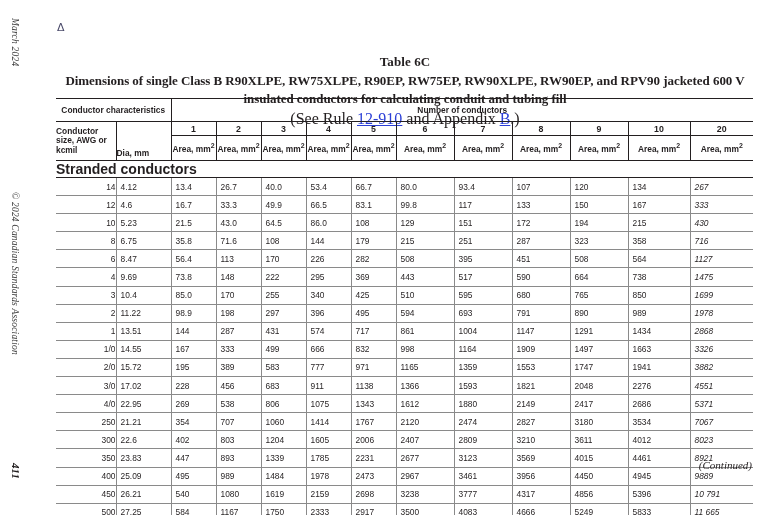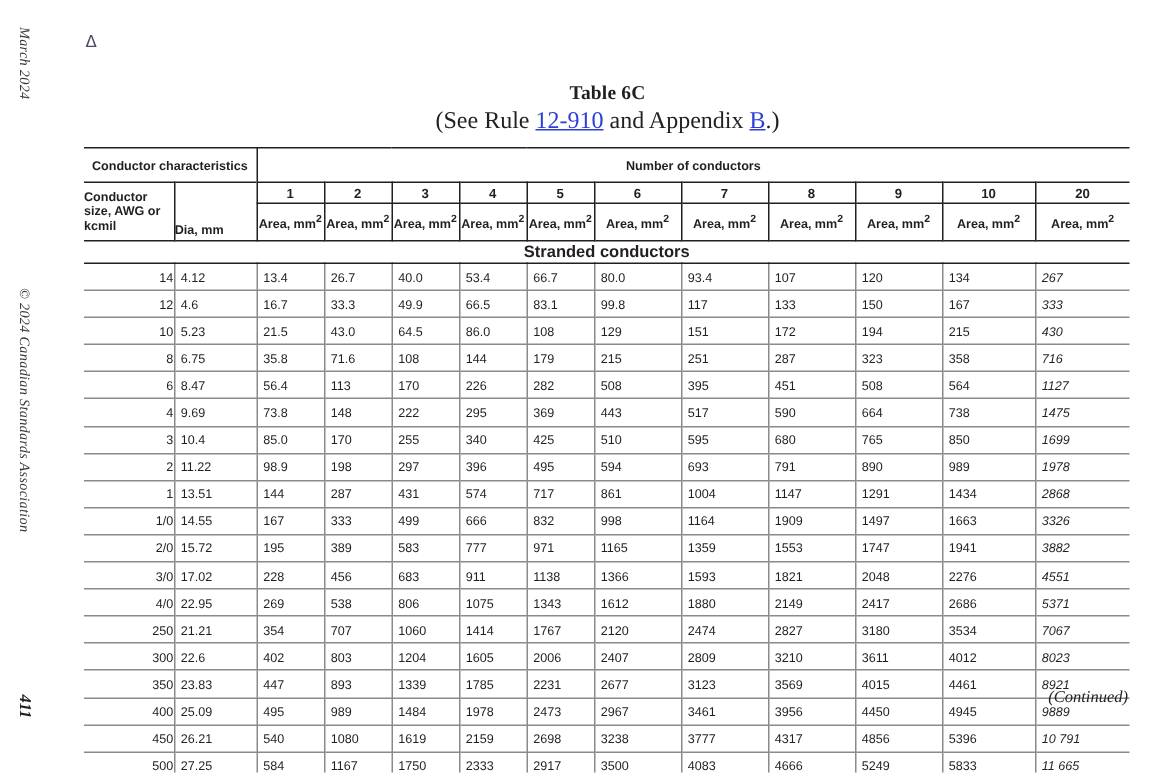--- a/index.html
+++ b/index.html
@@ -163,23 +163,23 @@
     border-top: 0.8px solid #231f20;
     border-bottom: 0.9px solid #231f20;
   }
   th.sidehdr.dia {
     text-align: left;
     vertical-align: bottom;
     padding-bottom: 2px;
   }
 
   tr.section-row td {
-    text-align: center;
-    font-weight: bold;
-    font-size: 11px;
+    text-align: left;
+    font-weight: bold;
+    font-size: 14px;
     height: 14px;
     border-bottom: 0.9px solid #231f20;
   }
 
   tr.data-row td {
     height: 17.1px;
     border-bottom: 0.55px solid #8a8a8a;
     border-right: 0.55px solid #8a8a8a;
     padding-left: 4px;
     text-align: left;
@@ -206,20 +206,21 @@
 <div class="page">
 
   <div class="margin-text" id="margin-date">March 2024</div>
   <div class="margin-text" id="margin-copyright">© 2024 Canadian Standards Association</div>
   <div class="margin-text" id="margin-pagenum">411</div>
 
   <div id="revision-delta">Δ</div>
 
   <div class="title-block">
     <div id="table-number">Table 6C</div>
+    <div id="table-title">Dimensions of single Class B R90XLPE, RW75XLPE, R90EP, RW75EP, RW90XLPE, RW90EP, and RPV90 jacketed 600 V insulated conductors for calculating conduit and tubing fill</div>
     <div id="table-reference">
       <span>(See Rule </span><a class="ref-link" href="#">12-910</a><span> and Appendix </span><a class="ref-link" href="#">B</a><span>.)</span>
     </div>
   </div>
 
   <div class="table-wrap">
     <table class="t6c">
       <colgroup>
         <col style="width:60px">
         <col style="width:55px">

